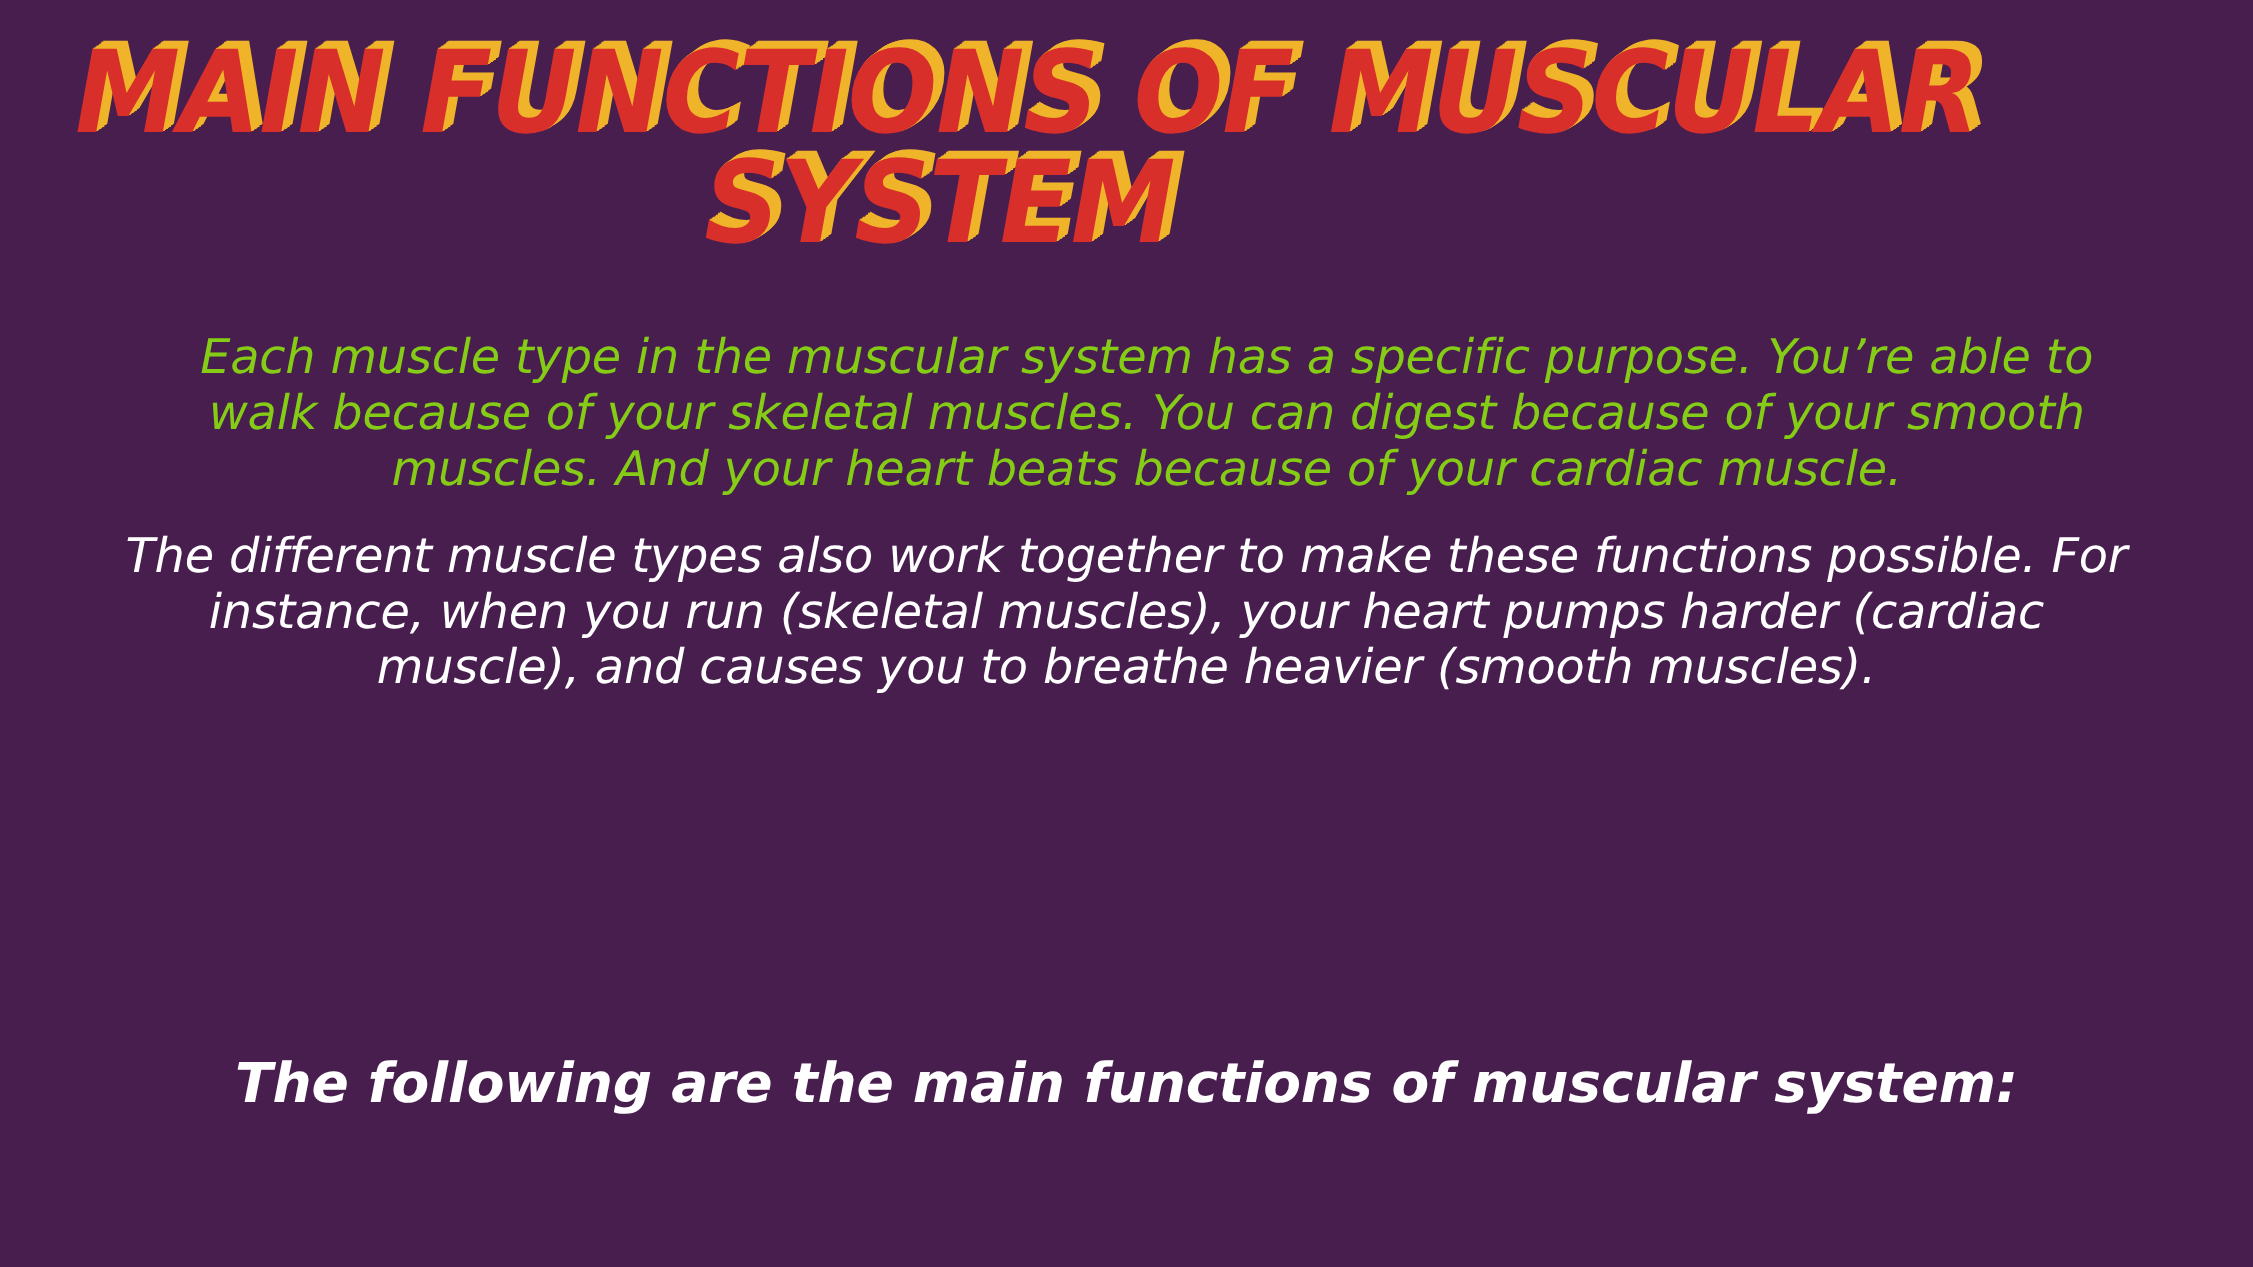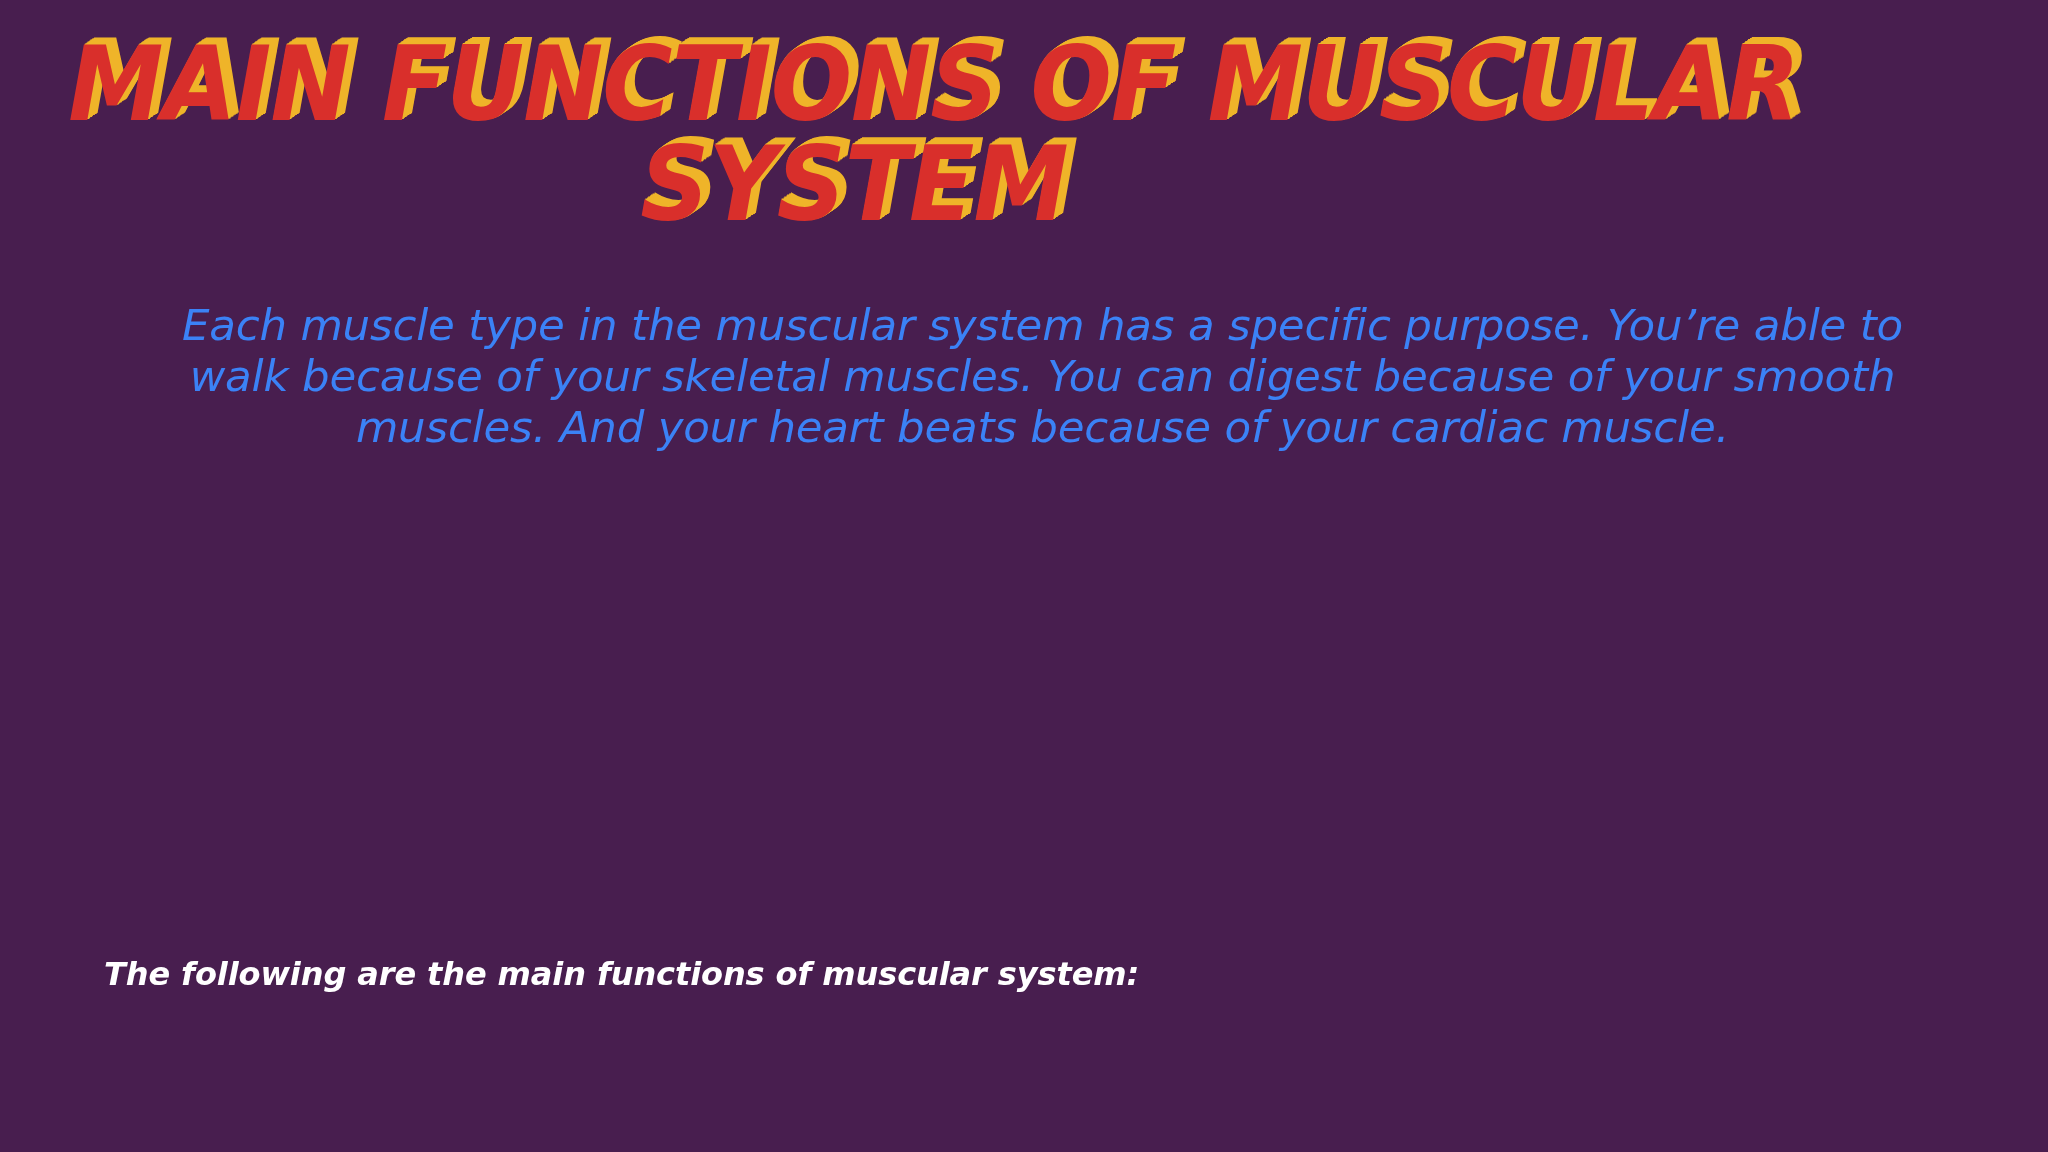--- a/index.html
+++ b/index.html
@@ -96,37 +96,39 @@
     top: 955px;
     left: 104px;
     width: 1840px;
   }
 
   .closing {
     color: #FFFFFF;
     font-family: "DejaVu Sans", sans-serif;
     font-style: italic;
     font-weight: bold;
-    font-size: 32px;
+    font-size: 50px;
     line-height: 1.2;
+    text-align: center;
     margin: 0;
     letter-spacing: -0.1px;
   }
 </style>
 </head>
 <body style="background: rgb(72, 30, 79);">
 
 <div class="slide" style="background: rgb(72, 30, 79);">
 
   <div class="title-block">
     <span class="title-line title-line-1" style="color: rgb(217, 47, 43); text-shadow: rgb(239, 180, 41) 11px -7px 0px, rgb(239, 180, 41) 10px -6px 0px, rgb(239, 180, 41) 9px -6px 0px, rgb(239, 180, 41) 8px -5px 0px, rgb(239, 180, 41) 7px -5px 0px, rgb(239, 180, 41) 6px -4px 0px, rgb(239, 180, 41) 5px -3px 0px, rgb(239, 180, 41) 4px -3px 0px, rgb(239, 180, 41) 3px -2px 0px, rgb(239, 180, 41) 2px -1px 0px, rgb(239, 180, 41) 1px -1px 0px;">Main Functions of Muscular</span>
     <span class="title-line title-line-2" style="color: rgb(217, 47, 43); text-shadow: rgb(239, 180, 41) 11px -7px 0px, rgb(239, 180, 41) 10px -6px 0px, rgb(239, 180, 41) 9px -6px 0px, rgb(239, 180, 41) 8px -5px 0px, rgb(239, 180, 41) 7px -5px 0px, rgb(239, 180, 41) 6px -4px 0px, rgb(239, 180, 41) 5px -3px 0px, rgb(239, 180, 41) 4px -3px 0px, rgb(239, 180, 41) 3px -2px 0px, rgb(239, 180, 41) 2px -1px 0px, rgb(239, 180, 41) 1px -1px 0px;">System</span>
   </div>
 
   <div class="body-block">
-    <p class="para para-1" style="color: #3b82f6; margin-left: 37px;">Each muscle type in the muscular system has a specific purpose. You’re able to walk because of your skeletal muscles. You can digest because of your smooth muscles. And your heart beats because of your cardiac muscle.</p>
+    <p class="para para-1" style="color: #84cc16; margin-left: 37px;">Each muscle type in the muscular system has a specific purpose. You’re able to walk because of your skeletal muscles. You can digest because of your smooth muscles. And your heart beats because of your cardiac muscle.</p>
+    <p class="para para-2" style="color: rgb(255, 255, 255);">The different muscle types also work together to make these functions possible. For instance, when you run (skeletal muscles), your heart pumps harder (cardiac muscle), and causes you to breathe heavier (smooth muscles).</p>
   </div>
 
   <div class="closing-block">
     <p class="closing" style="color: rgb(255, 255, 255);">The following are the main functions of muscular system:</p>
   </div>
 
 </div>
 
 </body></html>

